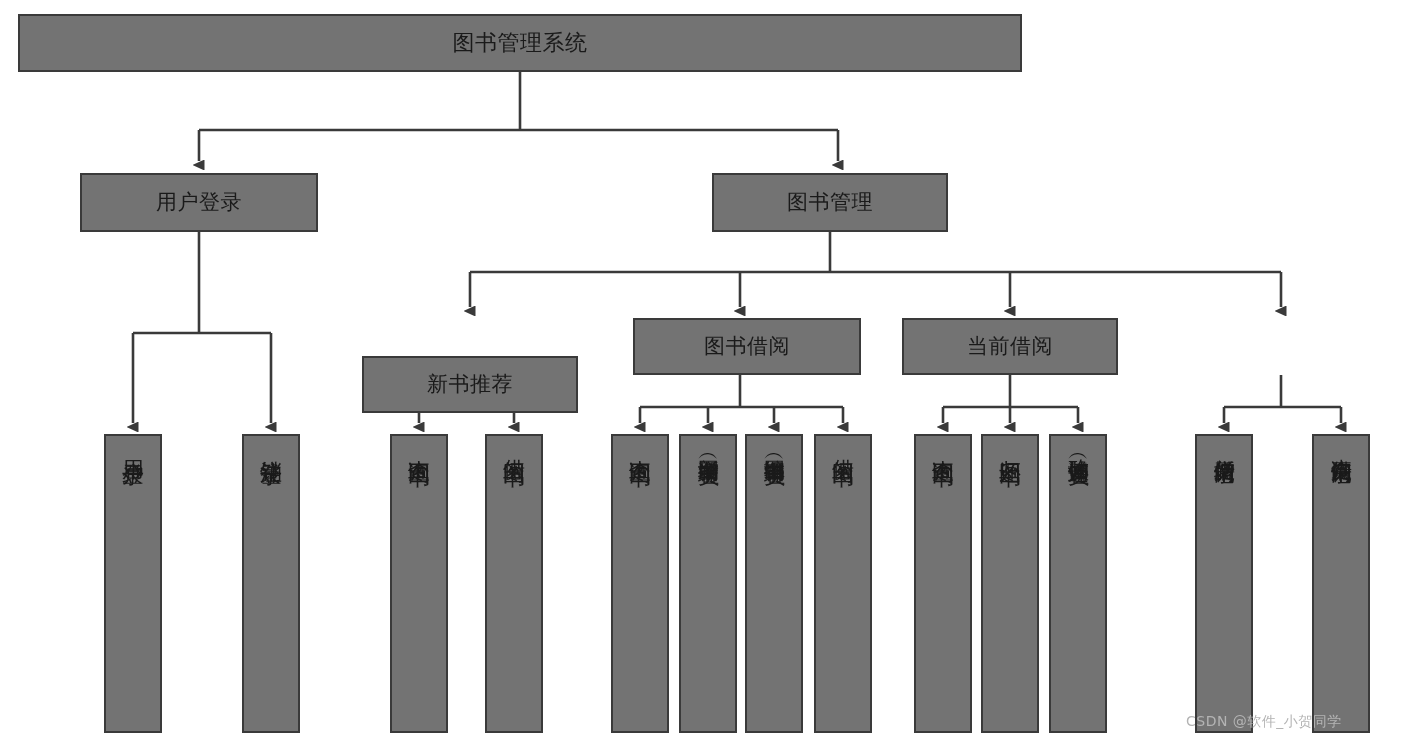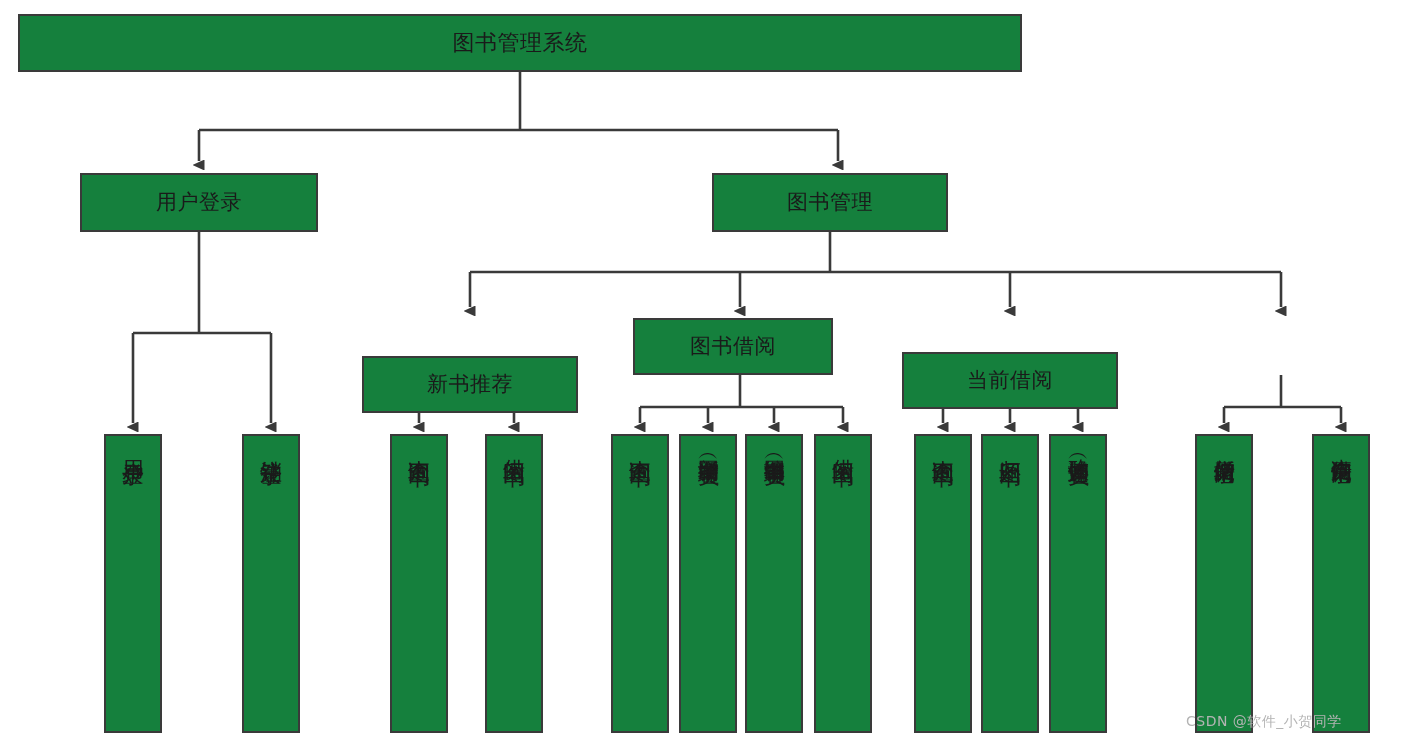--- a/index.html
+++ b/index.html
@@ -21,21 +21,21 @@
     position: absolute;
     left: 0;
     top: 0;
     width: 1405px;
     height: 747px;
     pointer-events: none;
   }
   .node {
     position: absolute;
     box-sizing: border-box;
-    background: #15803d;
+    background: #737373;
     border: 2px solid #3a3a3a;
     display: flex;
     align-items: center;
     justify-content: center;
     color: #1a1a1a;
   }
   .node .label {
     display: block;
     text-align: center;
     line-height: 1.12;
@@ -139,24 +139,24 @@
   <div class="node horiz" style="left:80px; top:173px; width:238px; height:59px;">
     <span class="label">用户登录</span>
   </div>
   <div class="node horiz" style="left:712px; top:173px; width:236px; height:59px;">
     <span class="label">图书管理</span>
   </div>
 
   <div class="node horiz" style="left:362px; top:318px; width:216px; height:57px;margin-top:38px;">
     <span class="label">新书推荐</span>
   </div>
-  <div class="node horiz" style="left:633px; top:318px; width:200px; height:57px;">
+  <div class="node horiz" style="left:633px; top:318px; width:228px; height:57px;">
     <span class="label">图书借阅</span>
   </div>
-  <div class="node horiz" style="left:902px; top:318px; width:216px; height:57px;margin-top:34px;">
+  <div class="node horiz" style="left:902px; top:318px; width:216px; height:57px;">
     <span class="label">当前借阅</span>
   </div>
 
   <div class="node vert" style="left:104px; top:434px; width:58px; height:299px;">
     <span class="label">用户登录</span>
   </div>
   <div class="node vert" style="left:242px; top:434px; width:58px; height:299px;">
     <span class="label">注销登录</span>
   </div>
 

